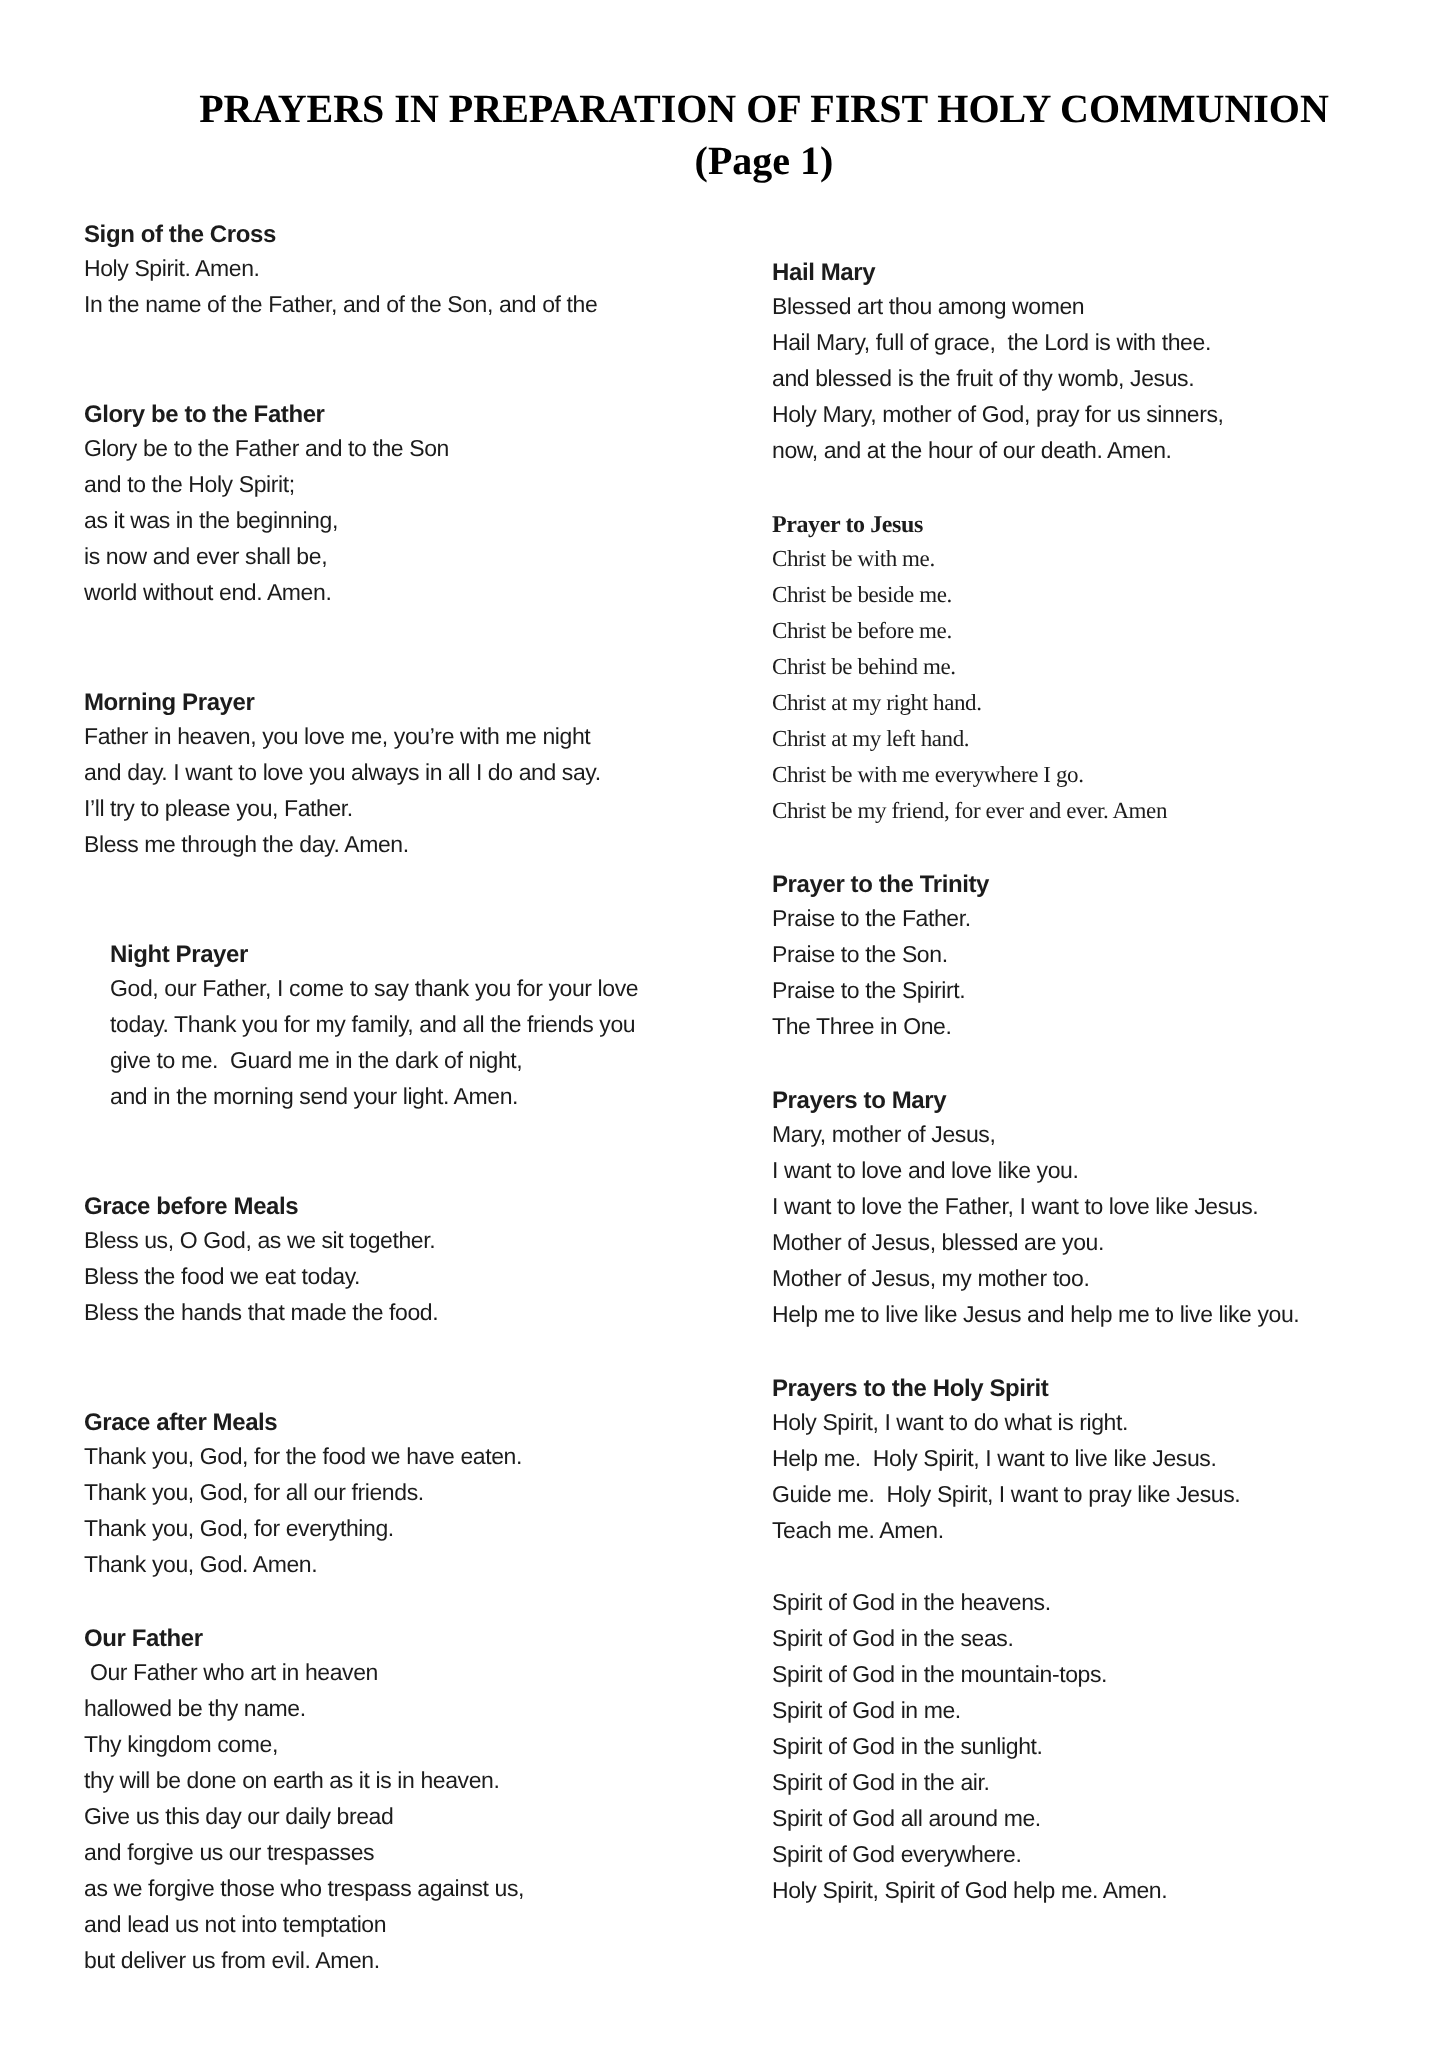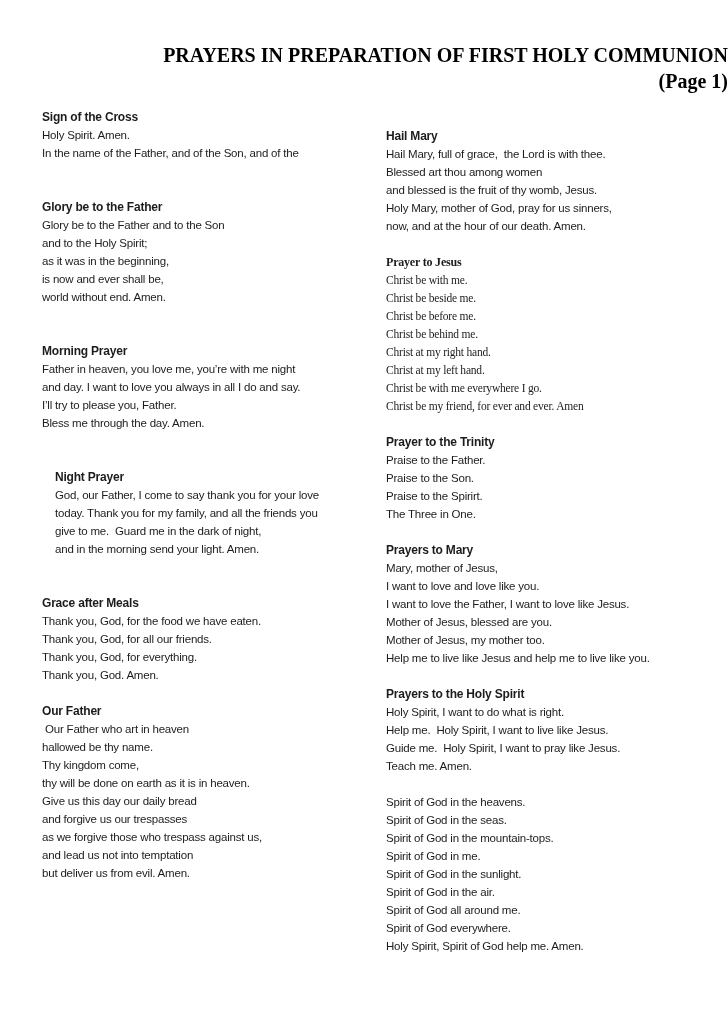--- a/index.html
+++ b/index.html
@@ -11,21 +11,21 @@
     position: relative;
     width: 728px;
     height: 1030px;
     background: #ffffff;
     overflow: hidden;
     font-family: "Liberation Sans", sans-serif;
     color: #1c1c1c;
   }
   .doc-header {
     padding-top: 42px;
-    text-align: right;
+    text-align: center;
     margin-bottom: 14px;
     margin-left: 36px;
   }
   .doc-title, .doc-subtitle {
     font-family: "Liberation Serif", serif;
     font-weight: bold;
     font-size: 20px;
     line-height: 26px;
     color: #000000;
     margin: 0;
@@ -91,20 +91,26 @@
           <div class="prayer-line">I’ll try to please you, Father.</div>
           <div class="prayer-line">Bless me through the day. Amen.</div>
         </div>
         <div class="prayer-section" style="margin-bottom: 36px; margin-left: 13px;">
           <div class="prayer-heading">Night Prayer</div>
           <div class="prayer-line">God, our Father, I come to say thank you for your love</div>
           <div class="prayer-line">today. Thank you for my family, and all the friends you</div>
           <div class="prayer-line">give to me.  Guard me in the dark of night,</div>
           <div class="prayer-line">and in the morning send your light. Amen.</div>
         </div>
+        <div class="prayer-section" style="margin-bottom: 36px;">
+          <div class="prayer-heading">Grace before Meals</div>
+          <div class="prayer-line">Bless us, O God, as we sit together.</div>
+          <div class="prayer-line">Bless the food we eat today.</div>
+          <div class="prayer-line">Bless the hands that made the food.</div>
+        </div>
         <div class="prayer-section" style="margin-bottom: 18px;">
           <div class="prayer-heading">Grace after Meals</div>
           <div class="prayer-line">Thank you, God, for the food we have eaten.</div>
           <div class="prayer-line">Thank you, God, for all our friends.</div>
           <div class="prayer-line">Thank you, God, for everything.</div>
           <div class="prayer-line">Thank you, God. Amen.</div>
         </div>
         <div class="prayer-section" style="margin-bottom: 0px;">
           <div class="prayer-heading">Our Father</div>
           <div class="prayer-line"> Our Father who art in heaven</div>
@@ -114,22 +120,22 @@
           <div class="prayer-line">Give us this day our daily bread</div>
           <div class="prayer-line">and forgive us our trespasses</div>
           <div class="prayer-line">as we forgive those who trespass against us,</div>
           <div class="prayer-line">and lead us not into temptation</div>
           <div class="prayer-line">but deliver us from evil. Amen.</div>
         </div>
       </div>
     <div class="col col-right">
         <div class="prayer-section" style="margin-bottom: 18px;">
           <div class="prayer-heading">Hail Mary</div>
+          <div class="prayer-line">Blessed art thou among women</div>
           <div class="prayer-line">Hail Mary, full of grace,  the Lord is with thee.</div>
-          <div class="prayer-line">Blessed art thou among women</div>
           <div class="prayer-line">and blessed is the fruit of thy womb, Jesus.</div>
           <div class="prayer-line">Holy Mary, mother of God, pray for us sinners,</div>
           <div class="prayer-line">now, and at the hour of our death. Amen.</div>
         </div>
         <div class="prayer-section" style="margin-bottom: 18px; font-family: Liberation Serif, serif;">
           <div class="prayer-heading">Prayer to Jesus</div>
           <div class="prayer-line">Christ be with me.</div>
           <div class="prayer-line">Christ be beside me.</div>
           <div class="prayer-line">Christ be before me.</div>
           <div class="prayer-line">Christ be behind me.</div>

